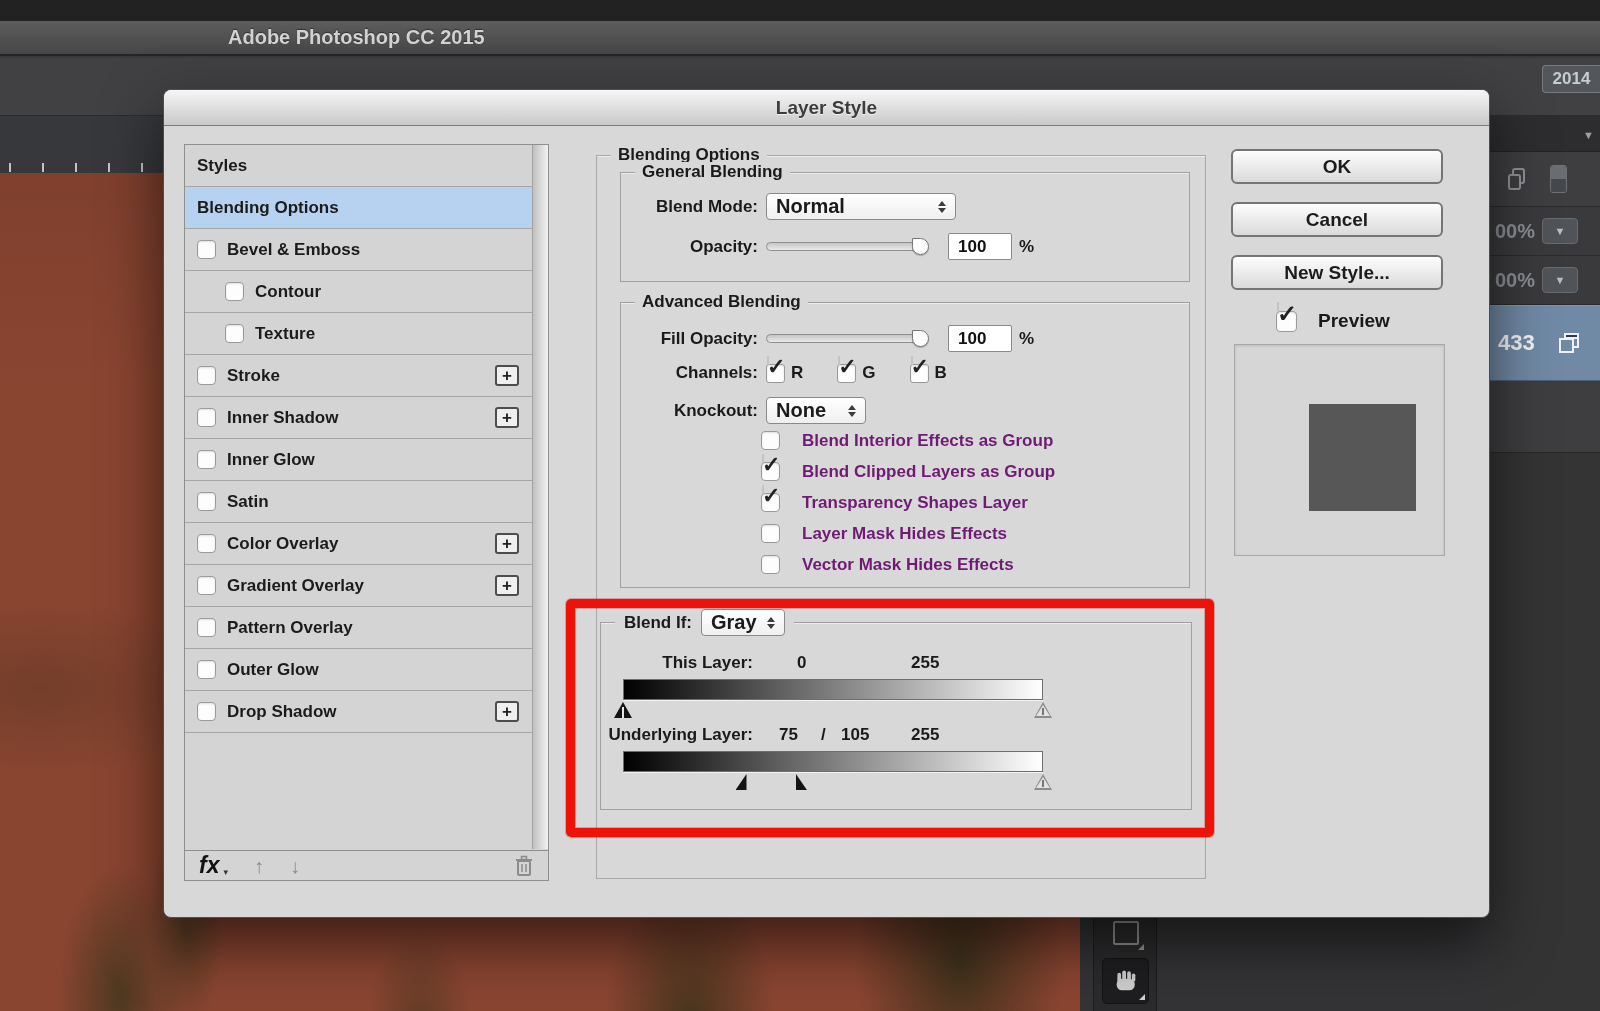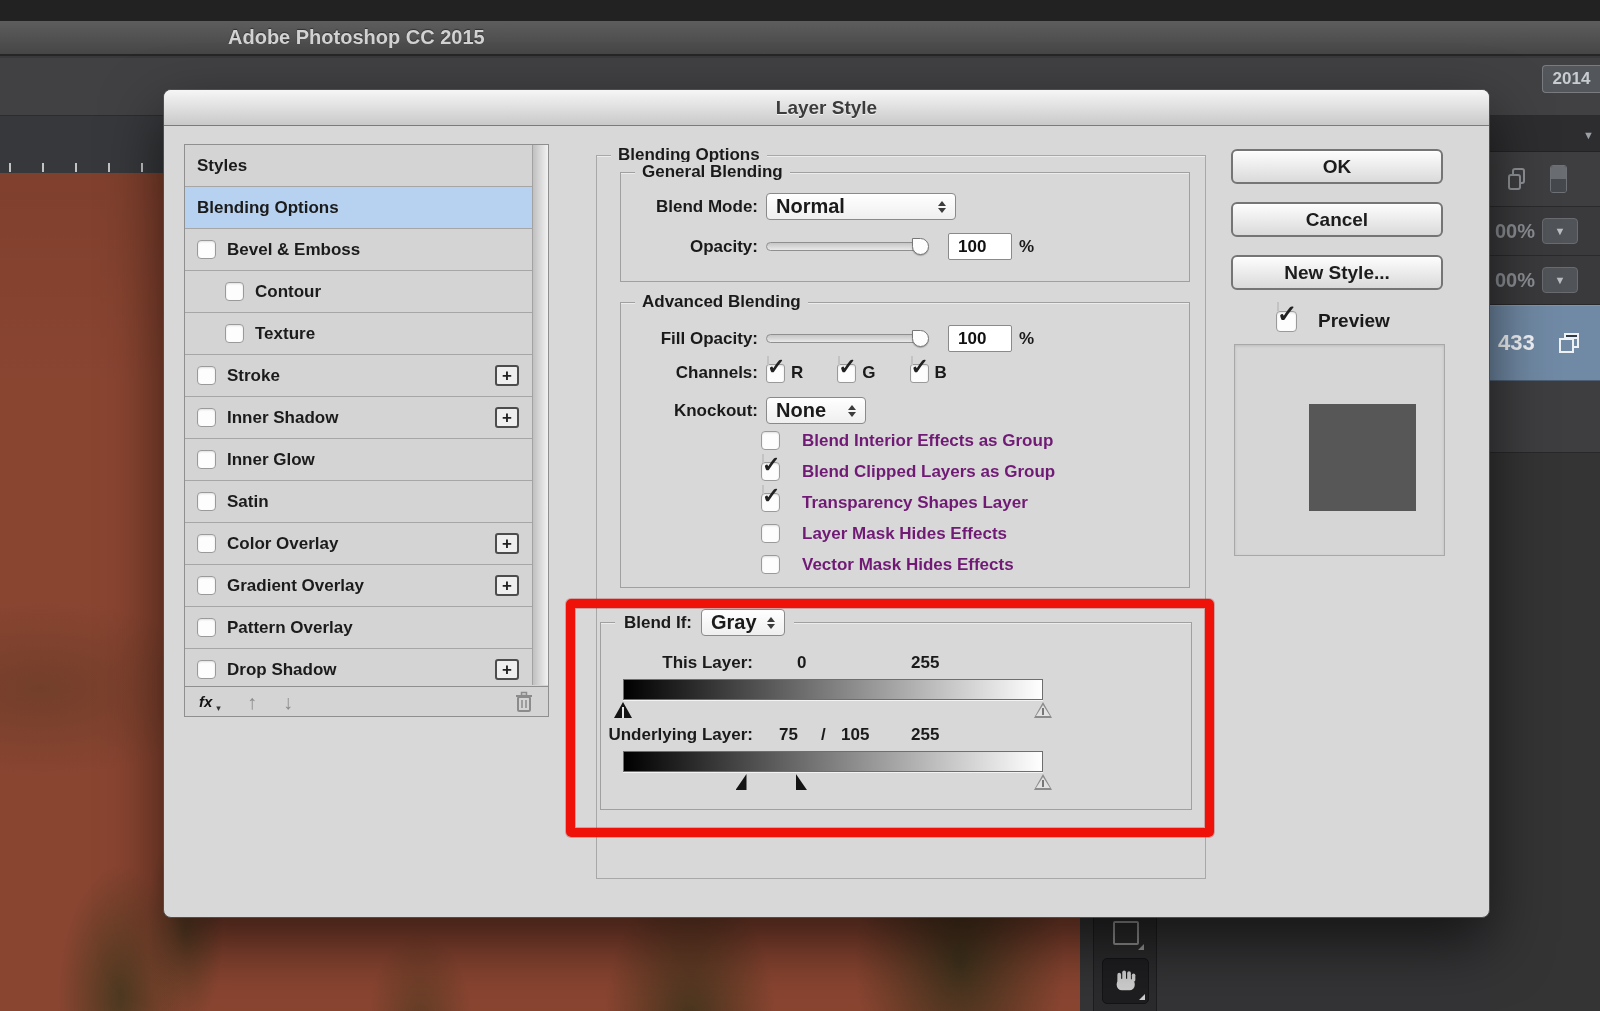--- a/index.html
+++ b/index.html
@@ -69,40 +69,40 @@
   
   .dialog{position:absolute;left:163px;top:68px;width:1327px;height:829px;background:#d8d8d8;
     border-radius:8px;border:1px solid #4e4e4e;box-shadow:0 25px 60px rgba(0,0,0,.6);}
   .dlg-titlebar{position:absolute;left:0;top:0;right:0;height:36px;
     background:linear-gradient(#f6f6f6,#c9c9c9);border-bottom:1px solid #7b7b7b;
     border-radius:7px 7px 0 0;display:flex;align-items:center;justify-content:center;}
   .dlg-title{font-size:19px;font-weight:700;color:#3c3c3c;text-shadow:0 1px 0 rgba(255,255,255,.7);}
   .dlg-body{position:absolute;left:0;top:37px;right:0;bottom:0;}
 
   
-  .styles-panel{position:absolute;left:20px;top:17px;width:365px;height:573px;background:#d4d4d4;
+  .styles-panel{position:absolute;left:20px;top:17px;width:365px;height:737px;background:#d4d4d4;
     border:1px solid #8f8f8f;}
   .styles-list{position:absolute;left:0;top:0;right:16px;bottom:31px;overflow:hidden;}
   .style-row{height:42px;border-bottom:1px solid #a6a6a6;display:flex;align-items:center;
     padding-left:12px;position:relative;}
   .style-row.selected{background:var(--sel);}
   .style-row.indent{padding-left:40px;}
   .style-label{font-size:17px;font-weight:700;color:#1b1b1b;}
   .checkbox{position:relative;width:19px;height:19px;background:#fdfdfd;border:1.5px solid #9a9a9a;
     border-radius:4px;margin-right:11px;flex:none;box-shadow:inset 0 1px 2px rgba(0,0,0,.12);}
   .checkbox .tick{position:absolute;left:0px;top:-9px;font-size:22px;font-weight:700;color:#222;
     line-height:1;}
   .plus-btn{margin-left:auto;margin-right:13px;width:24px;height:21px;background:#efefef;
     border:2px solid #4d4d4d;border-radius:3px;font-size:17px;font-weight:700;color:#222;
     display:flex;align-items:center;justify-content:center;line-height:0;}
   .styles-scrollbar{position:absolute;right:0;top:0;bottom:31px;width:16px;
     background:linear-gradient(to right,#c0c0c0,#f2f2f2);border-left:1px solid #a2a2a2;}
   .styles-footer{position:absolute;left:0;right:0;bottom:0;height:30px;border-top:1px solid #8f8f8f;
     display:flex;align-items:center;padding:0 14px;gap:26px;}
-  .fx-glyph{font-size:15px;font-weight:700;font-style:italic;color:#111;}
+  .fx-glyph{font-size:23px;font-weight:700;font-style:italic;color:#111;}
   .fx-caret{font-size:9px;color:#333;margin-left:-22px;margin-top:12px;}
   .arrow-glyph{font-size:20px;font-weight:700;color:#8c8c8c;line-height:1;}
   .trash{margin-left:auto;}
 
   
   .fieldset{position:absolute;border:1px solid #a0a0a0;box-shadow:inset 0 1px 0 rgba(255,255,255,.5);}
   .legend{position:absolute;top:-11px;left:14px;background:#d8d8d8;padding:0 7px;font-size:17px;
     font-weight:700;color:#1a1a1a;white-space:nowrap;line-height:20px;}
   .outer-box{left:432px;top:28px;width:610px;height:724px;border-color:#a8a8a8;}
   .gen-box{left:23px;top:16px;width:570px;height:110px;}
@@ -317,20 +317,24 @@
               <span class="checkbox"></span>
               <span class="style-label">Gradient Overlay</span>
               <span class="plus-btn">+</span>
             </div>
             <div class="style-row">
               <span class="checkbox"></span>
               <span class="style-label">Pattern Overlay</span>
             </div>
             <div class="style-row">
               <span class="checkbox"></span>
+              <span class="style-label">Outer Glow</span>
+            </div>
+            <div class="style-row">
+              <span class="checkbox"></span>
               <span class="style-label">Drop Shadow</span>
               <span class="plus-btn">+</span>
             </div>
           </div>
         <div class="styles-scrollbar"></div>
         <div class="styles-footer">
           <span class="fx-glyph">fx</span>
           <span class="fx-caret">▾</span>
           <span class="arrow-glyph">↑</span>
           <span class="arrow-glyph">↓</span>

